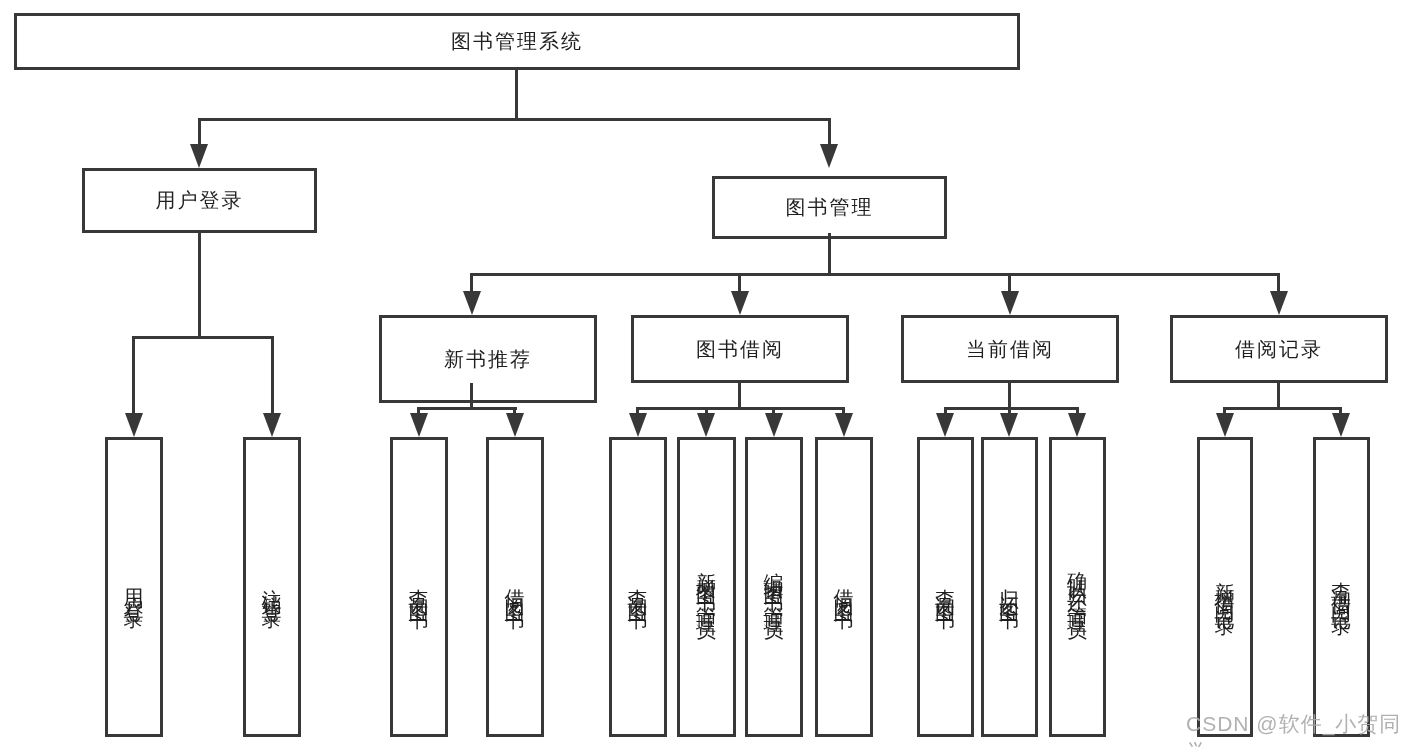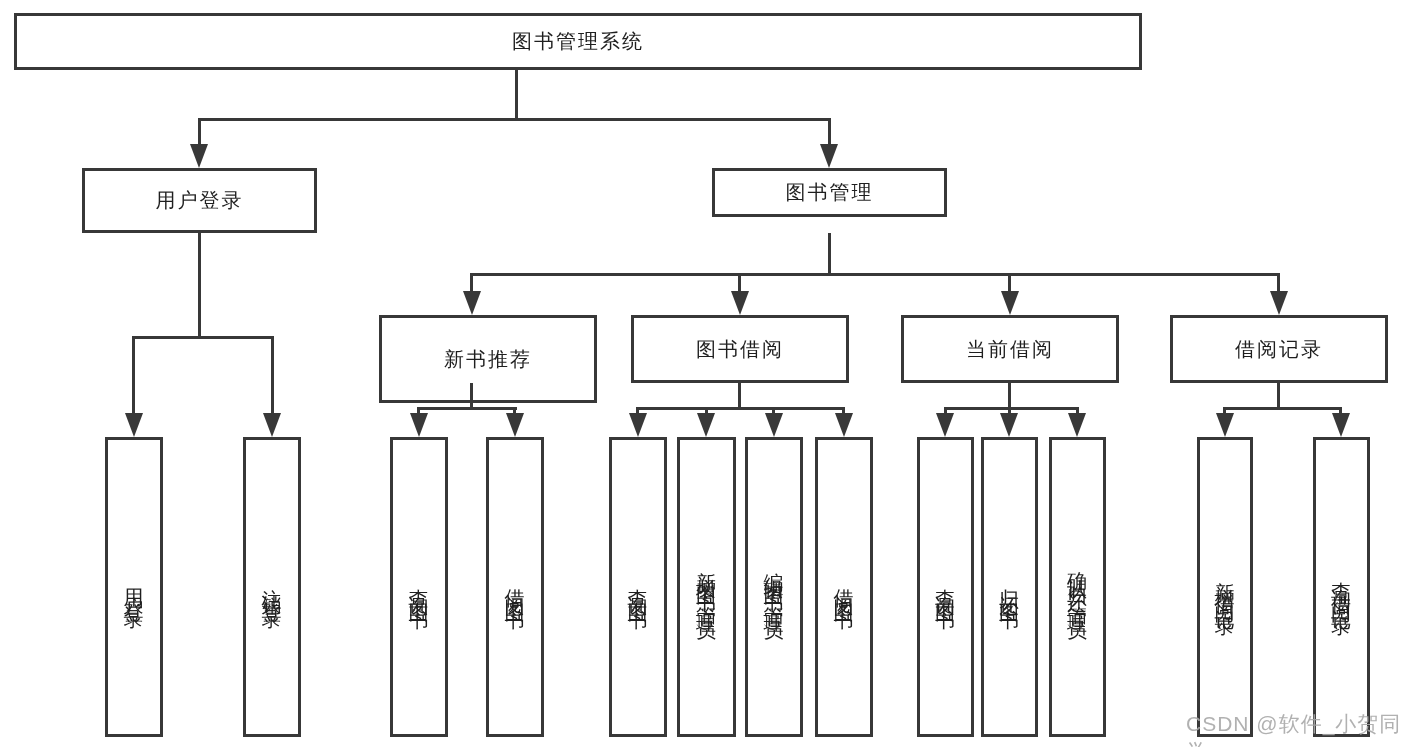--- a/index.html
+++ b/index.html
@@ -32,35 +32,35 @@
   .wm{
     position:absolute;left:1186px;top:710px;z-index:10;
     font-size:21px;letter-spacing:1px;color:var(--wm);opacity:.9;
   }
 </style>
 </head>
 <body>
 
 <div class="canvas">
 
-  <div class="b h" style="left:14px;top:13px;width:1128px;height:57px;">
+  <div class="b h" style="left:14px;top:13px;width:1006px;height:57px;">
     <span>图书管理系统</span>
   </div>
 
   <div class="ln" style="left:515px;top:70px;width:3px;height:48px;"></div>
   <div class="ln" style="left:198px;top:118px;width:633px;height:3px;"></div>
   <div class="ln" style="left:198px;top:118px;width:3px;height:30px;"></div>
   <div class="ln" style="left:828px;top:118px;width:3px;height:30px;"></div>
   <div class="ar" style="left:190px;top:144px;"></div>
   <div class="ar" style="left:820px;top:144px;"></div>
 
   <div class="b h" style="left:82px;top:168px;width:235px;height:65px;">
     <span>用户登录</span>
   </div>
-  <div class="b h" style="left:712px;top:168px;width:235px;height:49px;">
+  <div class="b h" style="left:712px;top:176px;width:235px;height:63px;">
     <span>图书管理</span>
   </div>
 
   <div class="ln" style="left:198px;top:233px;width:3px;height:103px;"></div>
   <div class="ln" style="left:132px;top:336px;width:142px;height:3px;"></div>
   <div class="ln" style="left:132px;top:336px;width:3px;height:79px;"></div>
   <div class="ln" style="left:271px;top:336px;width:3px;height:79px;"></div>
   <div class="ar" style="left:125px;top:413px;"></div>
   <div class="ar" style="left:263px;top:413px;"></div>
 

